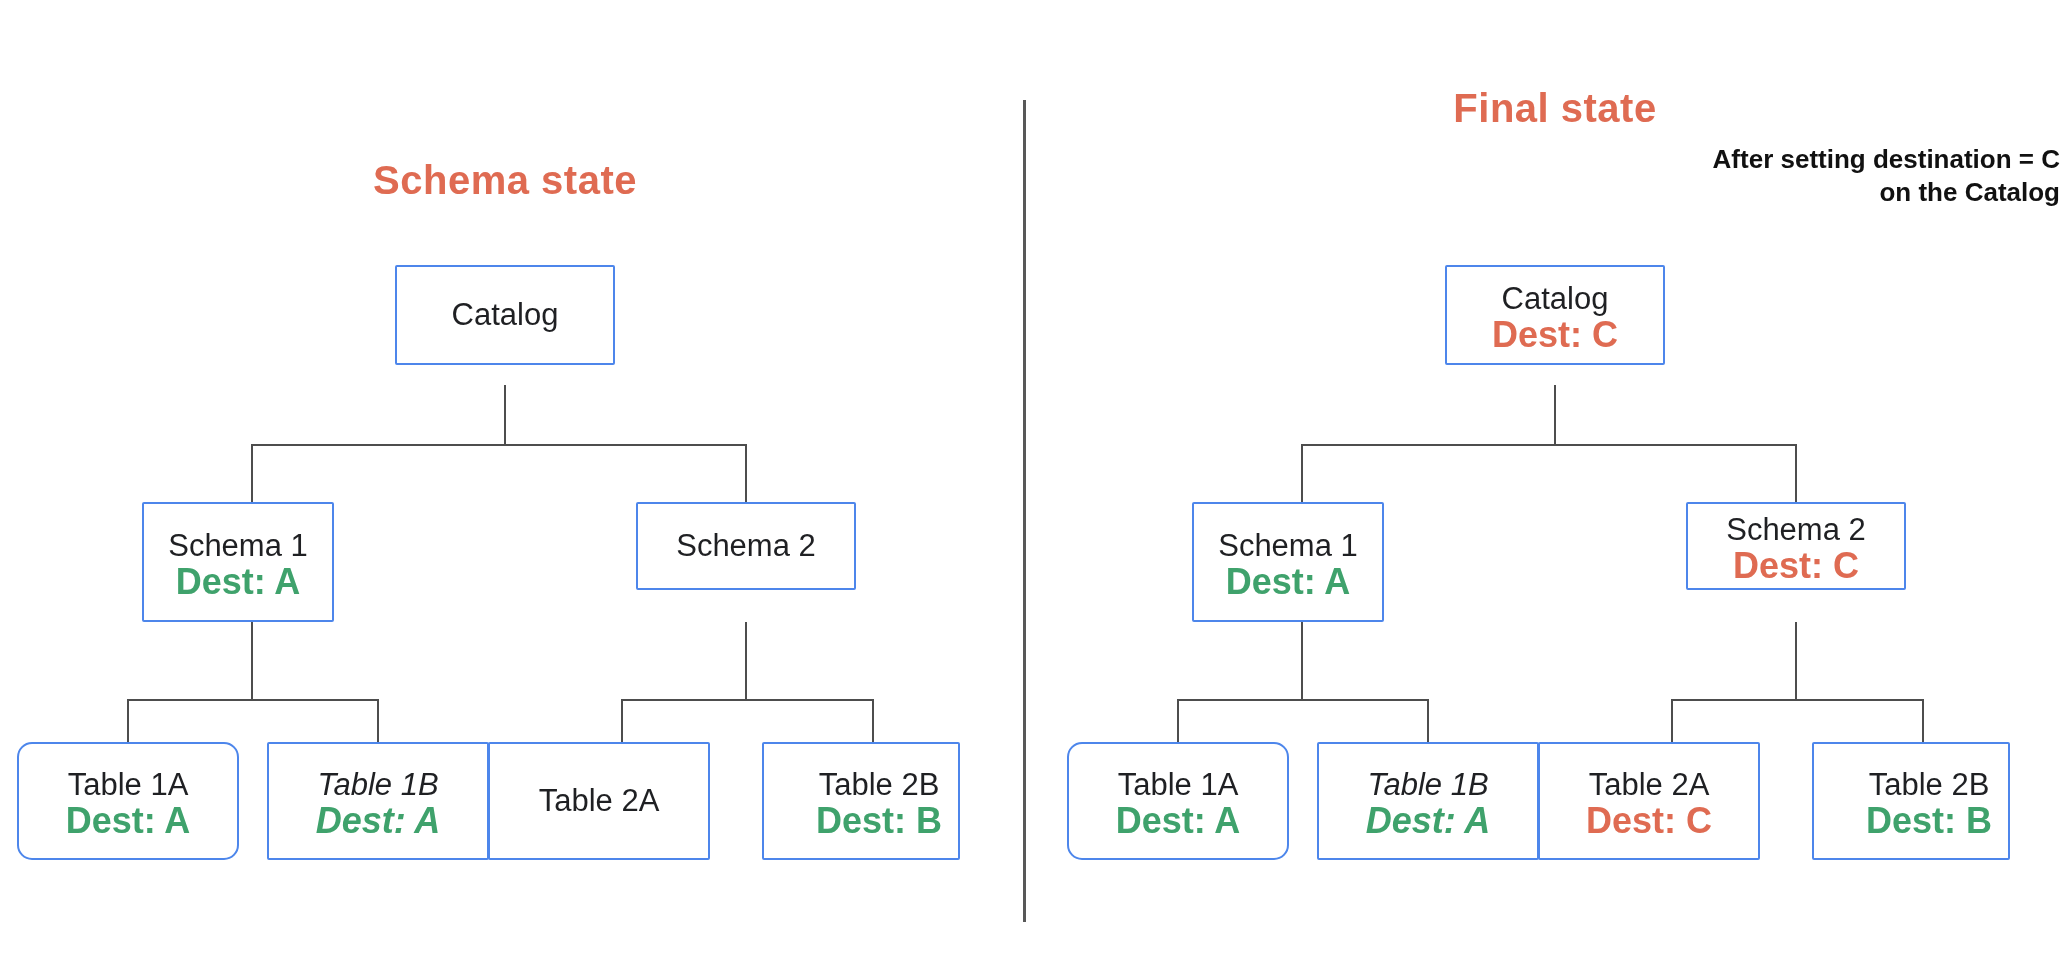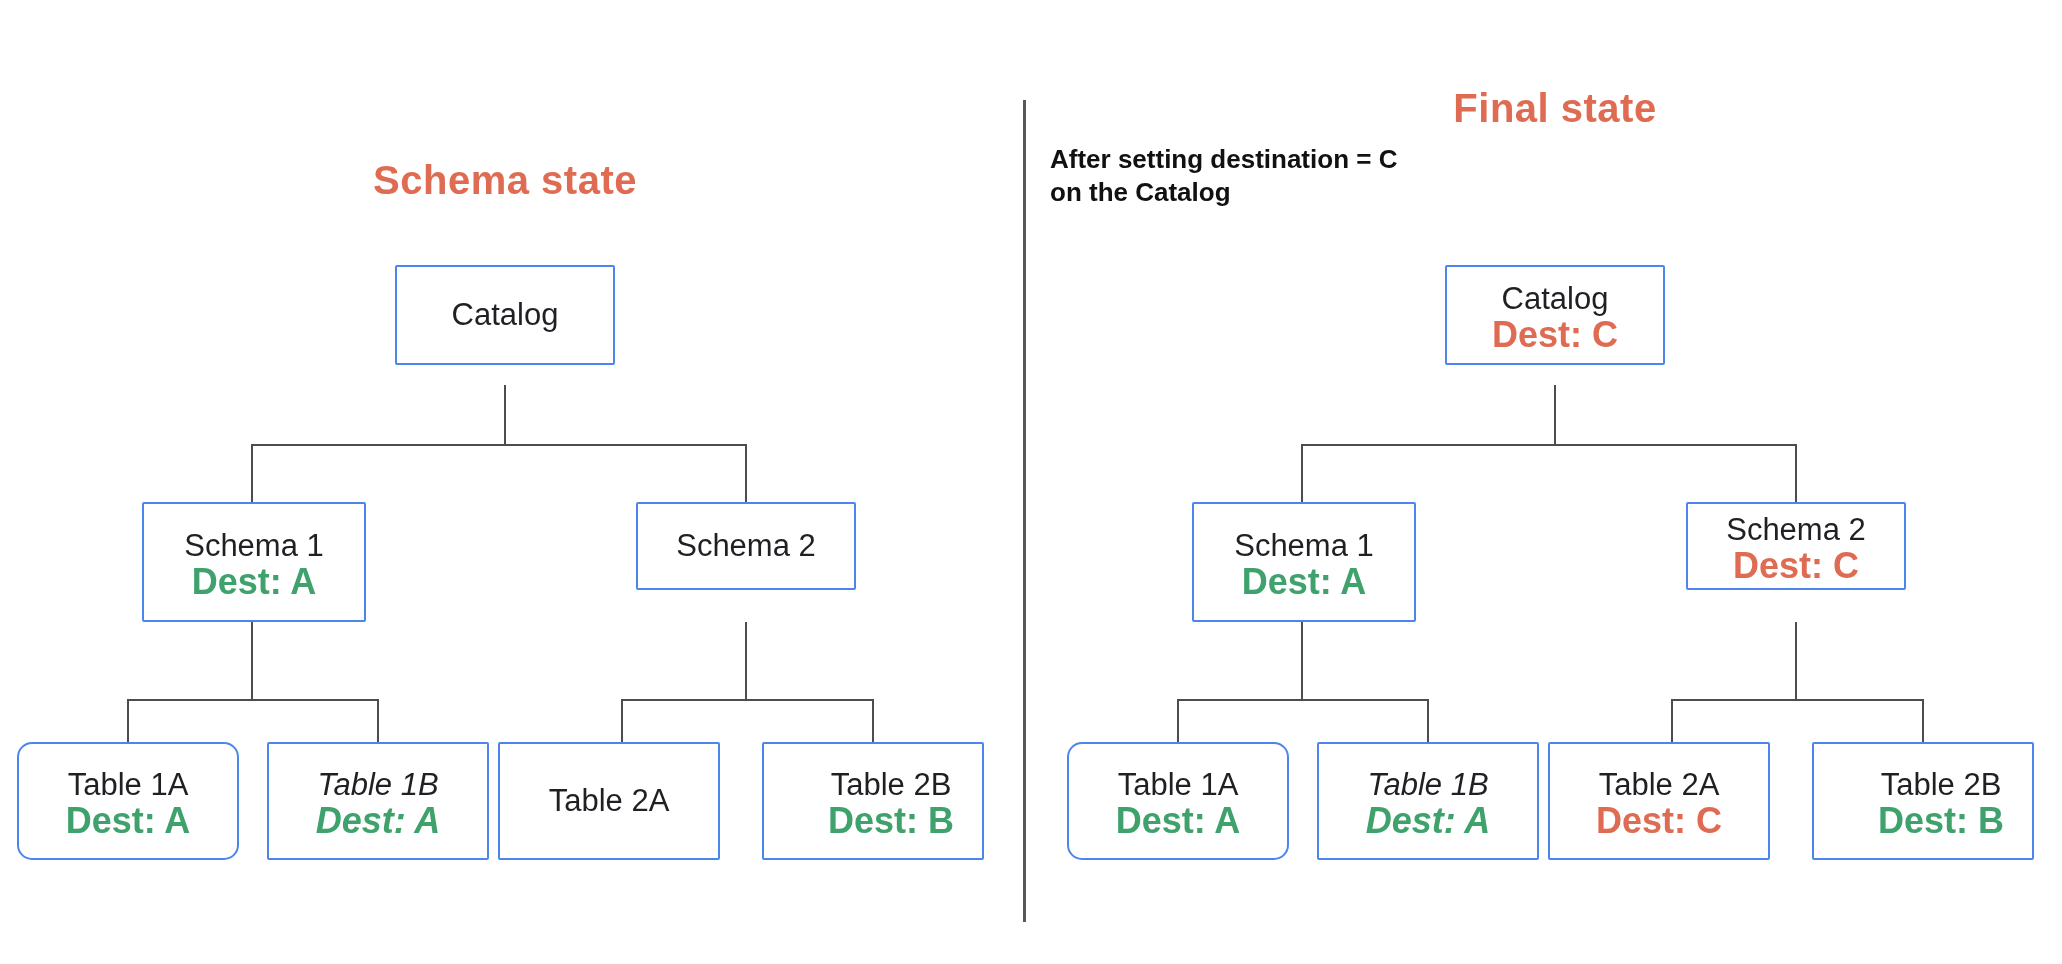--- a/index.html
+++ b/index.html
@@ -22,45 +22,45 @@
   .panel-title{
     position:absolute;left:0;width:1010px;text-align:center;
     font-size:40px;line-height:44px;font-weight:bold;color:var(--accent);
     letter-spacing:0.5px;
     margin-top:20px;
   }
   .panel-initial .panel-title{top:138px;}
   .panel-final .panel-title{top:66px;}
 
   .panel-subtitle{
-    position:absolute;top:143px;left:0;width:1010px;text-align:left;
+    position:absolute;top:143px;left:0;width:1010px;text-align:right;
     font-size:26px;line-height:33px;font-weight:bold;color:#111111;
   }
 
   .node{
     position:absolute;
     border:2px solid var(--box_border);
     border-radius:2px;
     background:#ffffff;
     display:flex;flex-direction:column;align-items:center;justify-content:center;
     box-sizing:border-box;
   }
   .node-label{font-size:31px;line-height:38px;color:var(--text);}
   .node-dest{font-size:36px;line-height:33px;font-weight:bold;}
   .node-dest[data-color="green"]{color:var(--green);}
   .node-dest[data-color="red"]{color:var(--accent);}
 
   
   .catalog {left:395px;top:265px;width:220px;height:100px;}
-  .schema1 {left:142px;top:502px;width:224px;height:120px;}
+  .schema1 {left:142px;top:502px;width:192px;height:120px;}
   .schema2 {left:636px;top:502px;width:220px;height:88px;}
   .t1a     {left:17px; top:742px;width:222px;height:118px;border-radius:15px;}
   .t1b     {left:267px;top:742px;width:222px;height:118px;font-style:italic;}
-  .t2a     {left:498px;top:742px;width:222px;height:118px;}
-  .t2b     {left:762px;top:742px;width:222px;height:118px;padding-left:36px;}
+  .t2a     {left:488px;top:742px;width:222px;height:118px;}
+  .t2b     {left:762px;top:742px;width:198px;height:118px;padding-left:36px;}
 
   .line{position:absolute;background:var(--connector);}
   
   .l-cat-stem {left:504px;top:385px;width:2px;height:60px;}
   .l-bar1     {left:251px;top:444px;width:496px;height:2px;}
   .l-s1-stem  {left:251px;top:444px;width:2px;height:58px;}
   .l-s2-stem  {left:745px;top:444px;width:2px;height:58px;}
   
   .l-s1-down  {left:251px;top:622px;width:2px;height:78px;}
   .l-bar2a    {left:127px;top:699px;width:252px;height:2px;}

